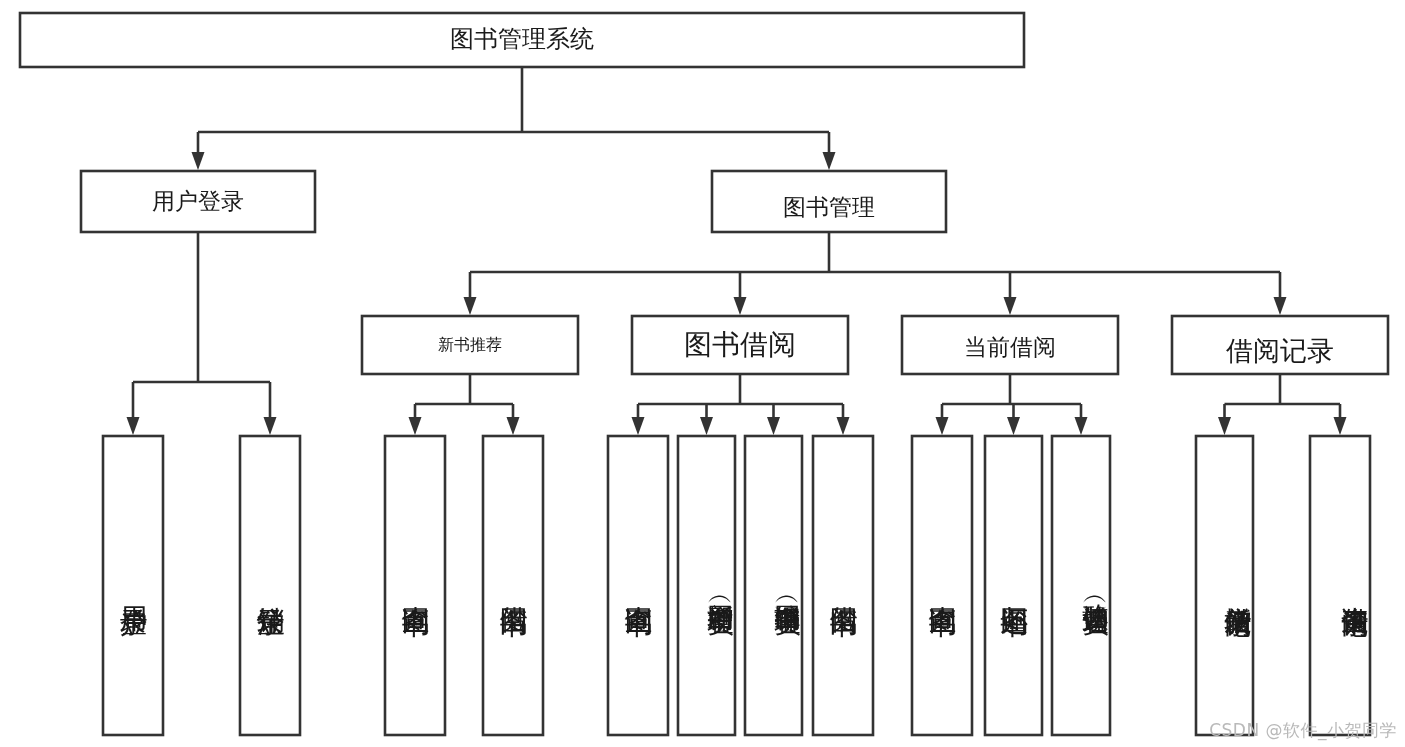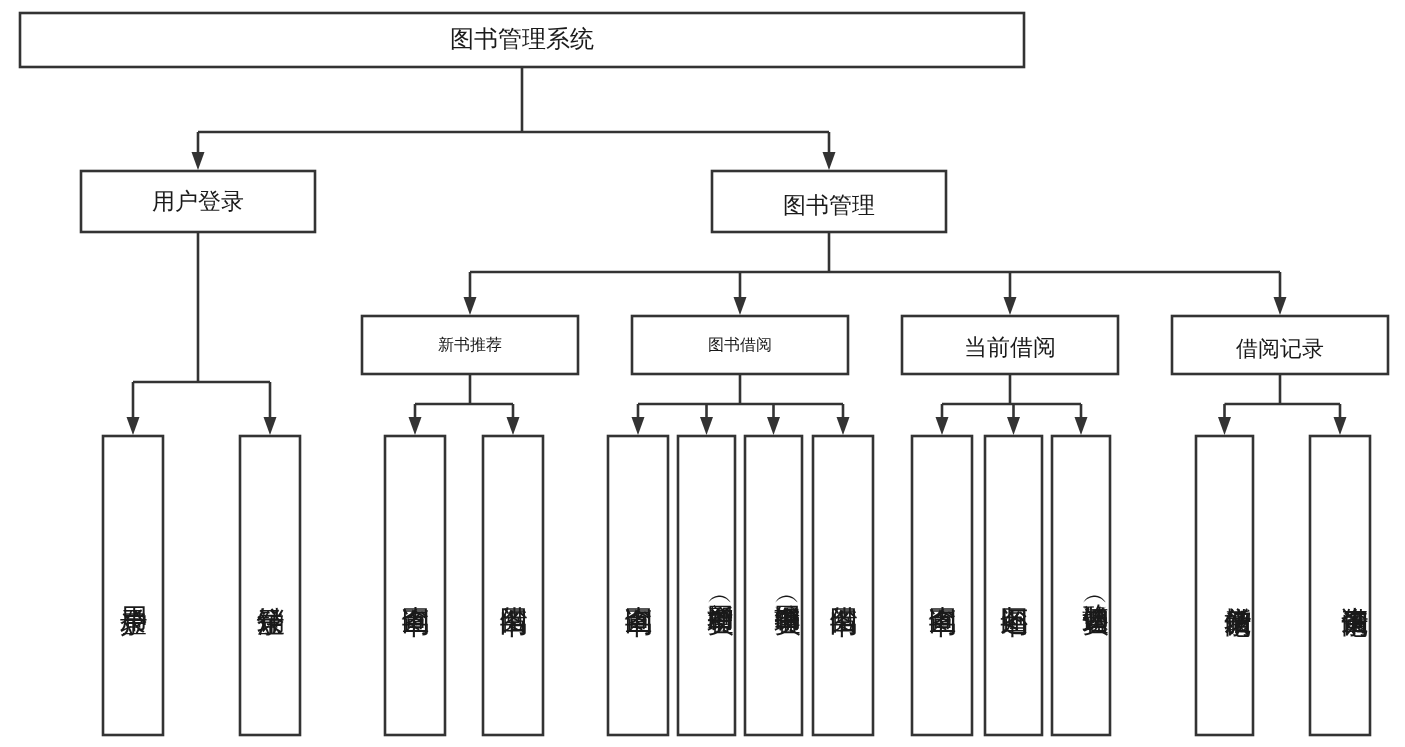--- a/index.html
+++ b/index.html
@@ -174,32 +174,33 @@
         <rect x="912" y="436" width="60" height="299" class="node-rect"></rect>
         <rect x="985" y="436" width="57" height="299" class="node-rect"></rect>
         <rect x="1052" y="436" width="58" height="299" class="node-rect"></rect>
         <rect x="1196" y="436" width="57" height="299" class="node-rect"></rect>
         <rect x="1310" y="436" width="60" height="299" class="node-rect"></rect>
       </g>
   </svg>
   <div id="labels-layer">
       <div class="node-label horiz" style="left: 20px; top: 13px; width: 1004px; height: 54px; font-size: 24px;">图书管理系统</div>
       <div class="node-label horiz" style="left: 81px; top: 171px; width: 234px; height: 61px; font-size: 23px;">用户登录</div>
-      <div class="node-label horiz" style="left: 712px; top: 171px; width: 234px; height: 73px; font-size: 23px; font-family: Liberation Mono, monospace;">图书管理</div>
+      <div class="node-label horiz" style="left: 712px; top: 171px; width: 234px; height: 73px; font-size: 23px;">图书管理</div>
       <div class="node-label horiz" style="left: 362px; top: 316px; width: 216px; height: 58px; font-size: 16px;">新书推荐</div>
-      <div class="node-label horiz" style="left: 632px; top: 316px; width: 216px; height: 58px; font-size: 16px;">图书借阅</div>
+      <div class="node-label horiz" style="left: 632px; top: 316px; width: 216px; height: 58px; font-size: 28px;">图书借阅</div>
       <div class="node-label horiz" style="left: 902px; top: 316px; width: 216px; height: 62px; font-size: 23px;">当前借阅</div>
-      <div class="node-label horiz" style="left: 1172px; top: 316px; width: 216px; height: 69px; font-size: 22px; font-family: Liberation Mono, monospace;">借阅记录</div>
+      <div class="node-label horiz" style="left: 1172px; top: 316px; width: 216px; height: 69px; font-size: 27px;">借阅记录</div>
       <div class="node-label vert lvl4-short" style="left: 103px; top: 436px; width: 60px; height: 299px; font-size: 28px;">用户登录</div>
       <div class="node-label vert lvl4-short" style="left: 240px; top: 436px; width: 60px; height: 299px; font-size: 28px;">注销登录</div>
       <div class="node-label vert lvl4-short" style="left: 385px; top: 436px; width: 60px; height: 299px; font-size: 28px;">查询图书</div>
       <div class="node-label vert lvl4-short" style="left: 483px; top: 436px; width: 60px; height: 299px; font-size: 28px;">借阅图书</div>
       <div class="node-label vert lvl4-short" style="left: 608px; top: 436px; width: 60px; height: 299px; font-size: 28px;">查询图书</div>
       <div class="node-label vert" style="left: 678px; top: 436px; width: 57px; height: 299px; font-size: 26px;">新增图书（管理员）</div>
       <div class="node-label vert" style="left: 745px; top: 436px; width: 57px; height: 299px; font-size: 26px;">编辑图书（管理员）</div>
       <div class="node-label vert lvl4-short" style="left: 813px; top: 436px; width: 60px; height: 299px; font-size: 28px;">借阅图书</div>
       <div class="node-label vert lvl4-short" style="left: 912px; top: 436px; width: 60px; height: 299px; font-size: 28px;">查询图书</div>
       <div class="node-label vert lvl4-short" style="left: 985px; top: 436px; width: 57px; height: 299px; font-size: 28px;">归还图书</div>
       <div class="node-label vert" style="left: 1052px; top: 436px; width: 58px; height: 299px; font-size: 26px;">确认归还（管理员）</div>
       <div class="node-label vert" style="left: 1196px; top: 436px; width: 57px; height: 299px; font-size: 27px;">新增借阅记录</div>
       <div class="node-label vert" style="left: 1310px; top: 436px; width: 60px; height: 299px; font-size: 27px;">查询借阅记录</div>
     </div>
+  <div class="watermark">CSDN @软件_小贺同学</div>
 </div>
 
 </body></html>

